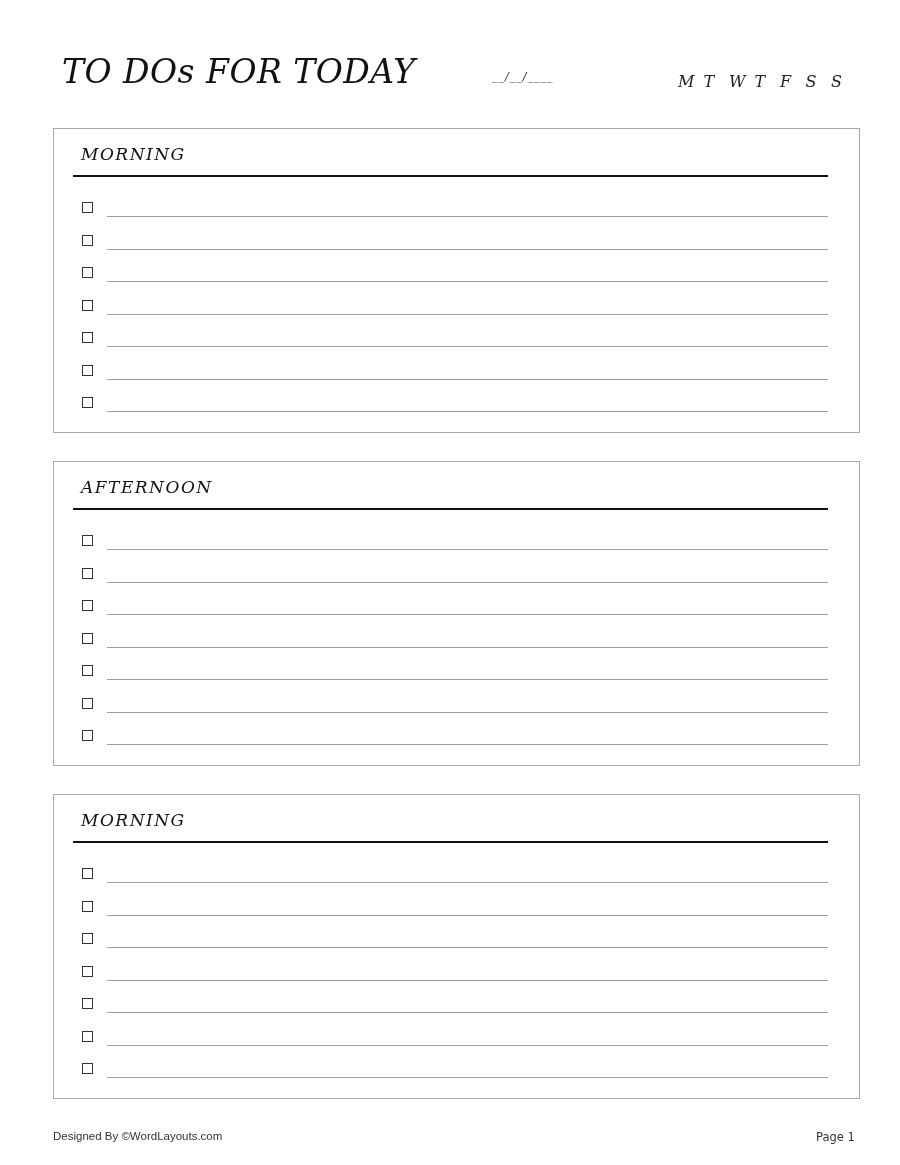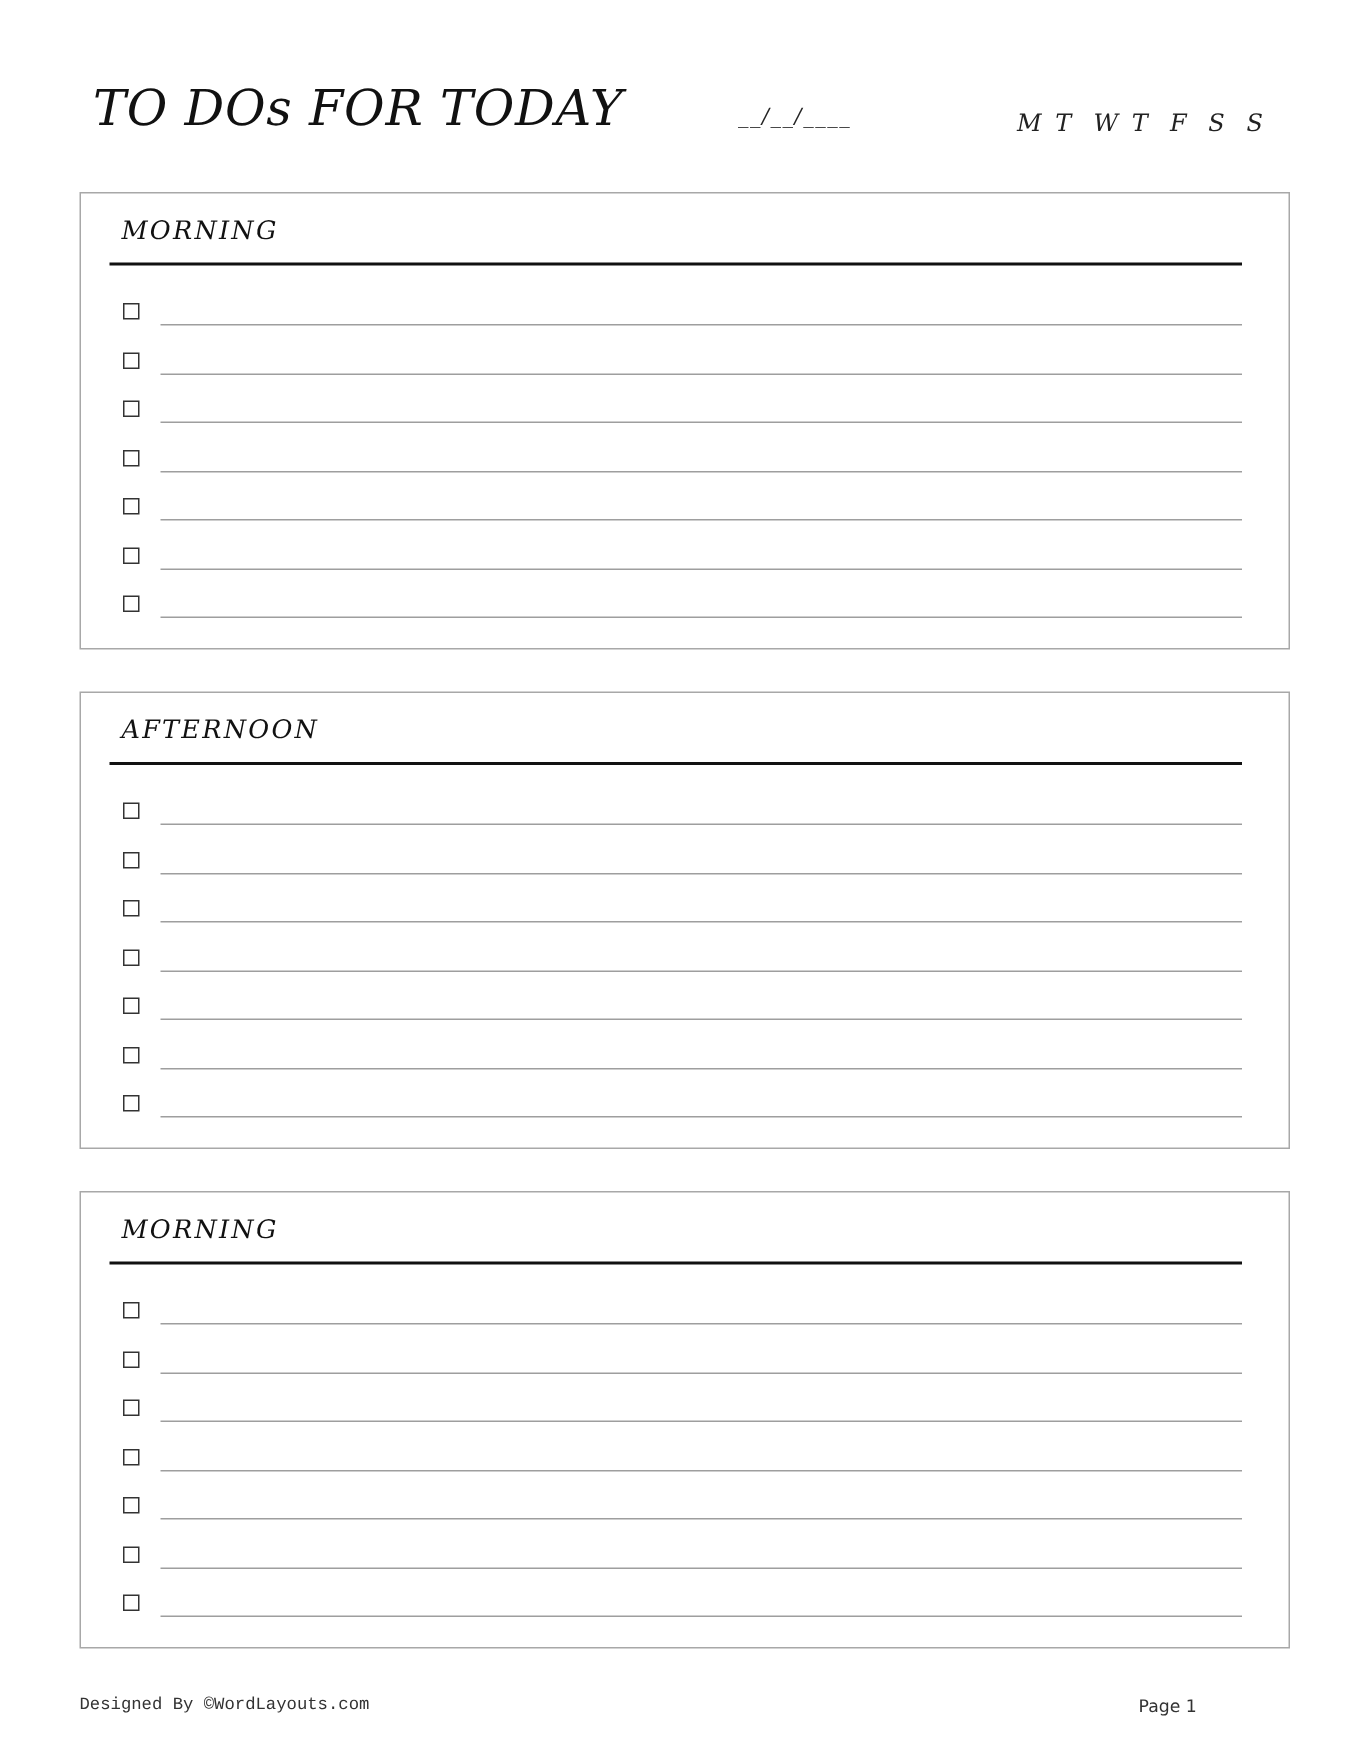--- a/index.html
+++ b/index.html
@@ -1,28 +1,28 @@
 <!DOCTYPE html>
 <html><head>
   <meta charset="utf-8">
   <style>
     html, body { margin: 0; padding: 0; background: #ffffff; }
     body { width: 900px; height: 1165px; position: relative; overflow: hidden; font-family: "Liberation Sans", sans-serif; color: #111; }
     .title { position: absolute; left: 62px; top: 52px; font-family: "DejaVu Serif", serif; font-style: italic; font-size: 33px; letter-spacing: 0.5px; color: #111; white-space: nowrap; text-align: center; }
-    .date { position: absolute; left: 492px; top: 70px; font-family: "DejaVu Serif", serif; font-style: italic; font-size: 14px; letter-spacing: 1px; color: #222; white-space: nowrap; }
+    .date { position: absolute; left: 492px; top: 70px; font-family: "DejaVu Serif", serif; font-style: italic; font-size: 11px; letter-spacing: 1px; color: #222; white-space: nowrap; }
     .days { position: absolute; left: 678px; top: 72px; display: flex; gap: 0; font-family: "DejaVu Serif", serif; font-style: italic; font-size: 16px; color: #222; }
     .days span { width: 25.5px; text-align: left; }
     .section { position: absolute; left: 53px; width: 807px; height: 305px; border: 1px solid #a8a8a8; box-sizing: border-box; }
     .section .heading { position: absolute; left: 27px; top: 15px; font-family: "DejaVu Serif", serif; font-style: italic; font-size: 17px; letter-spacing: 1.5px; color: #111; }
     .section .rule { position: absolute; left: 19px; width: 755px; top: 46px; height: 2px; background: #111; }
     .row { position: absolute; left: 28px; width: 746px; height: 20px; }
     .row .box { position: absolute; left: 0; top: 2px; width: 11px; height: 11px; border: 1.2px solid #333; box-sizing: border-box; background: #fff; cursor: pointer; }
     .row .line { position: absolute; left: 25px; right: 0; top: 16px; height: 1px; background: #9e9e9e; }
-    .footer-left { position: absolute; left: 53px; top: 1130px; font-family: Liberation Mono, monospace; font-size: 11.5px; color: #333; }
-    .footer-right { position: absolute; left: 759px; top: 1130px; font-family: "DejaVu Sans", sans-serif; font-size: 11.5px; color: #333; }
+    .footer-left { position: absolute; left: 53px; top: 1130px; font-family: Liberation Sans, sans-serif; font-size: 11.5px; color: #333; }
+    .footer-right { position: absolute; left: 816px; top: 1130px; font-family: "DejaVu Sans", sans-serif; font-size: 11.5px; color: #333; }
   </style>
 </head>
 <body>
 
 <div class="title">TO DOs FOR TODAY</div>
 <div class="date">__/__/____</div>
 <div class="days">
   <span>M</span>
   <span>T</span>
   <span>W</span>

